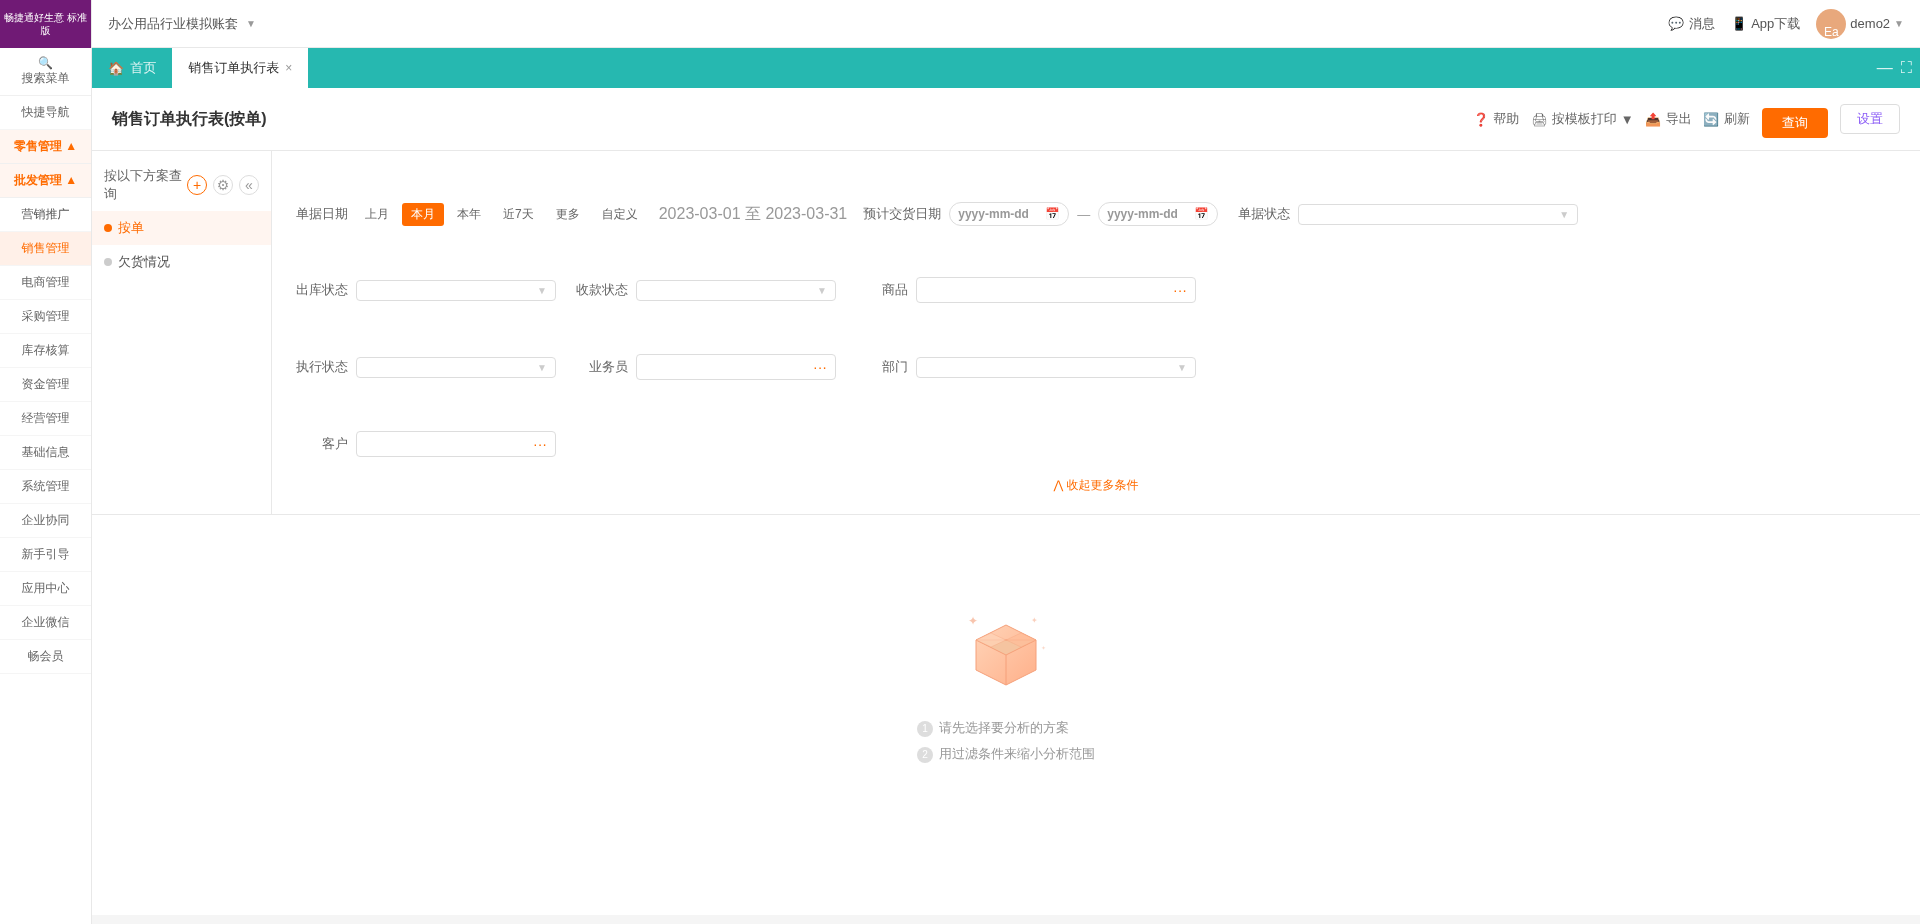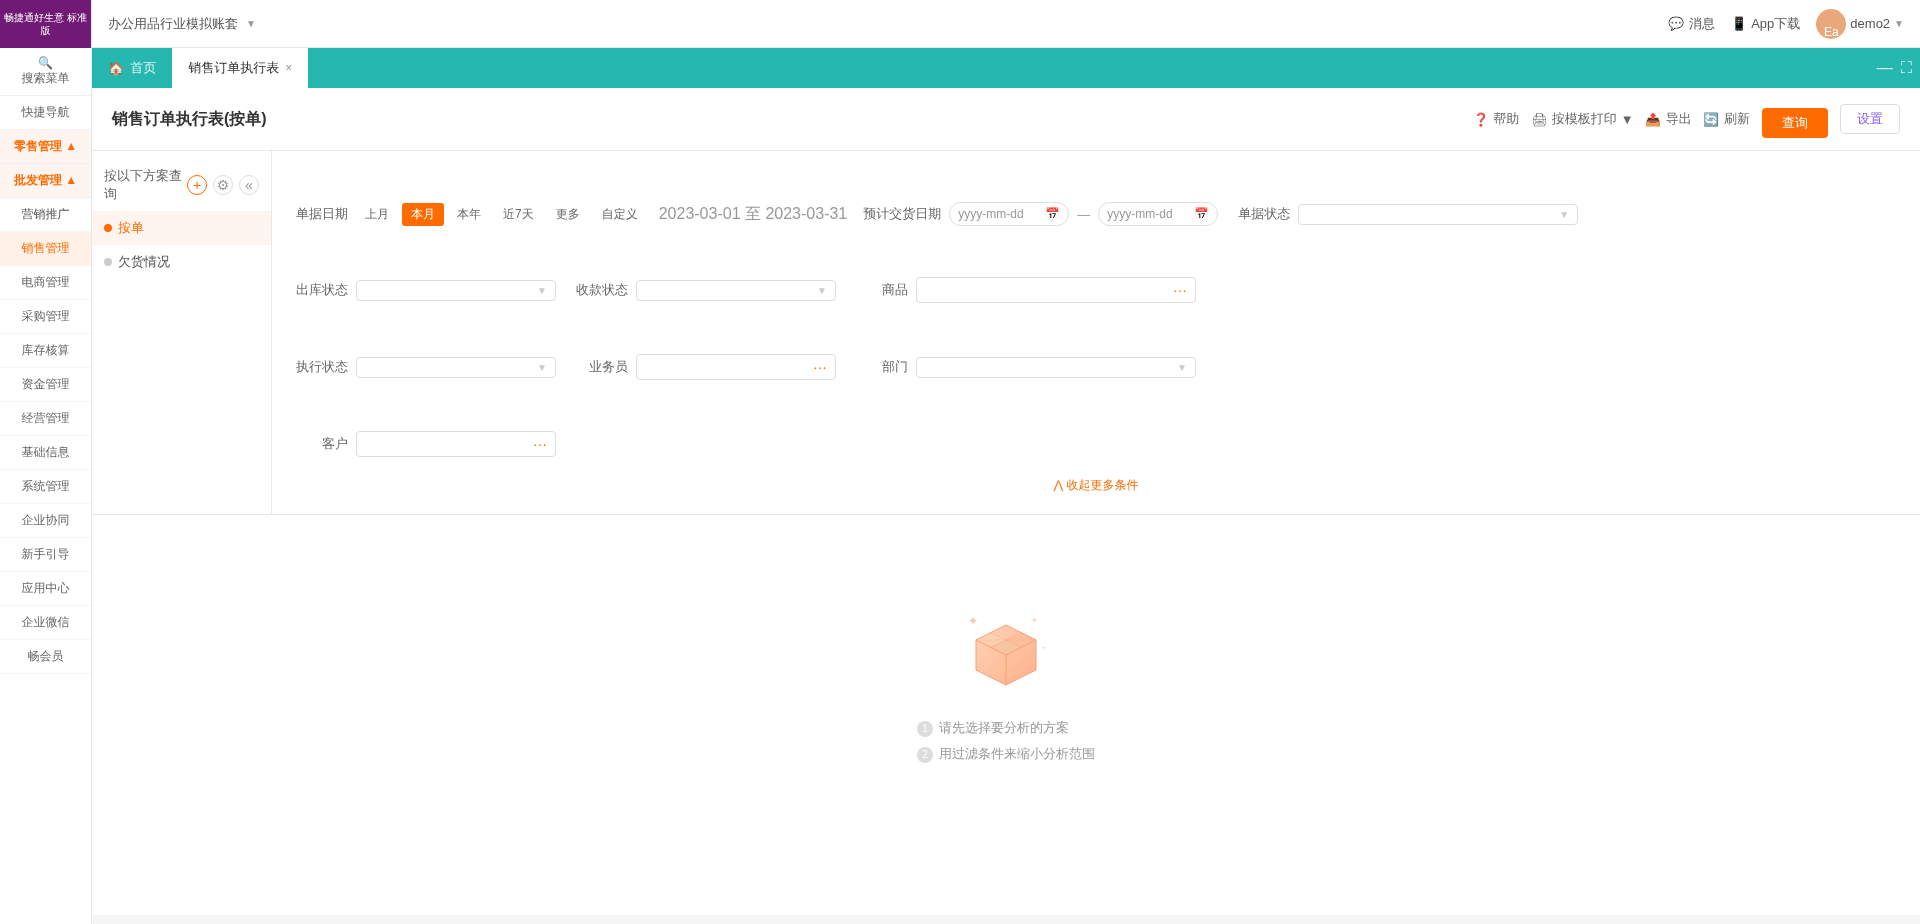--- a/index.html
+++ b/index.html
@@ -331,20 +331,21 @@
       border: 1px solid #ddd;
       border-radius: 12px;
       padding: 4px 8px;
       font-size: 12px;
       color: #999;
       width: 120px;
       display: flex;
       align-items: center;
       justify-content: space-between;
       cursor: pointer;
+      font-weight: bold;
     }
     .date-separator {
       color: #999;
       margin: 0 4px;
     }
     .select-input {
       border: 1px solid #ddd;
       border-radius: 4px;
       padding: 4px 8px;
       font-size: 12px;

